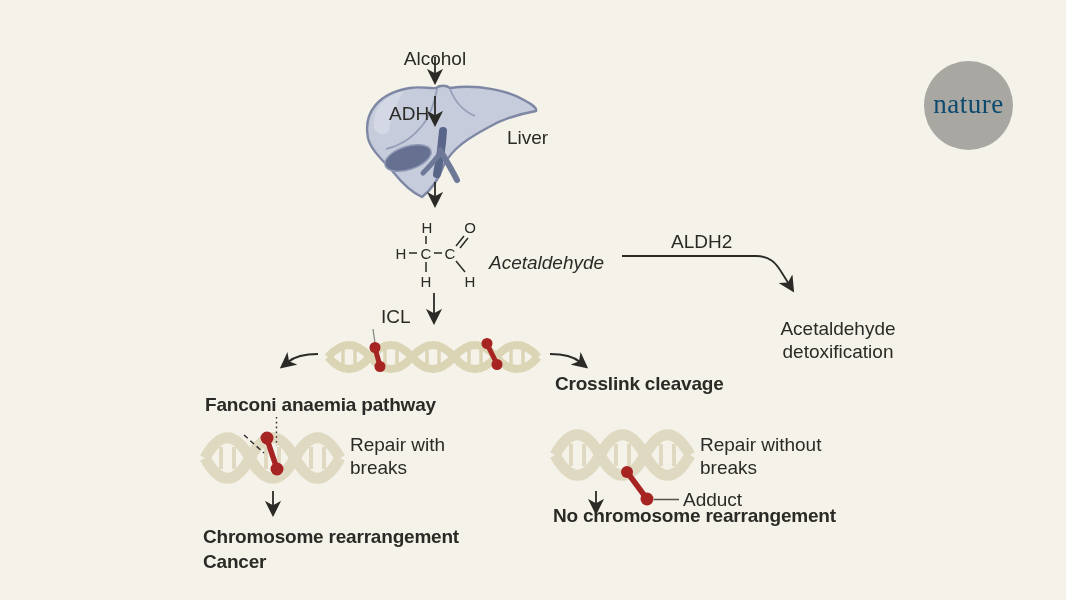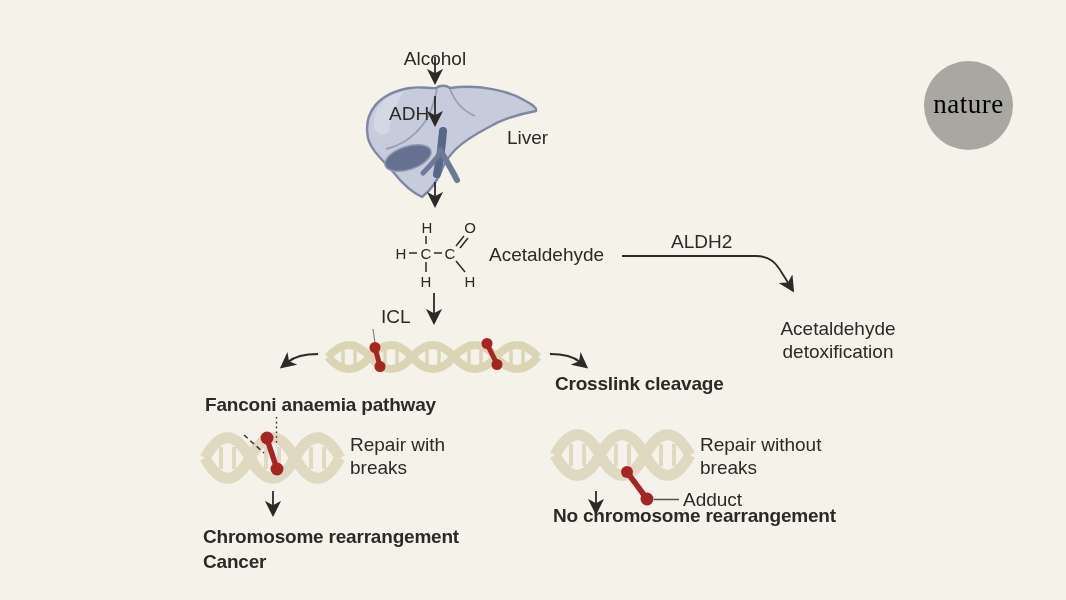--- a/index.html
+++ b/index.html
@@ -15,21 +15,21 @@
   .wrap{white-space:normal;}
   .ctr{transform:translateX(-50%);text-align:center;}
   .atom{position:absolute;font-size:15px;transform:translate(-50%,-50%);line-height:1;}
   #overlay{position:absolute;left:0;top:0;}
   .logo{
     position:absolute;left:924px;top:61px;width:89px;height:89px;border-radius:50%;
     background:#a9a7a1;display:flex;align-items:center;justify-content:center;
   }
   .logo span{
     font-family:"Liberation Serif","DejaVu Serif",serif;
-    font-size:27px;color:#000000;letter-spacing:0.5px;padding-bottom:3px;
+    font-size:27px;color:#0c4a6e;letter-spacing:0.5px;padding-bottom:3px;
   }
 </style>
 </head>
 <body>
 
 <svg id="overlay" width="1066" height="600" viewBox="0 0 1066 600">
   <defs>
     <marker id="ah" viewBox="0 0 8 8" markerWidth="9" markerHeight="9" refX="6" refY="4" orient="auto">
       <path d="M0,0 L8,4 L0,8 L2.2,4 Z" fill="#2b2a26"></path>
     </marker>
@@ -153,21 +153,21 @@
 <div>
   <span class="atom" style="left:427px;top:227px;">H</span>
   <span class="atom" style="left:470px;top:227px;">O</span>
   <span class="atom" style="left:401px;top:253px;">H</span>
   <span class="atom" style="left:426px;top:253px;">C</span>
   <span class="atom" style="left:450px;top:253px;">C</span>
   <span class="atom" style="left:426px;top:281px;">H</span>
   <span class="atom" style="left:470px;top:281px;">H</span>
 </div>
 
-<div class="abs lbl" style="left:489px;top:244px;">Acetaldehyde</div>
+<div class="abs lbl" style="left:489px;top:252px;font-style:italic;">Acetaldehyde</div>
 
 <div class="abs lbl" style="left:671px;top:231px;">ALDH2</div>
 
 <div class="abs lbl ctr wrap" style="left:838px;top:318px;width:150px;white-space:normal;">Acetaldehyde detoxification</div>
 
 <div class="abs lbl" style="left:381px;top:306px;">ICL</div>
 
 <div class="abs hdg" style="left:205px;top:393px;">Fanconi anaemia pathway</div>
 
 <div class="abs lbl wrap" style="left:350px;top:434px;width:115px;white-space:normal;">Repair with breaks</div>

